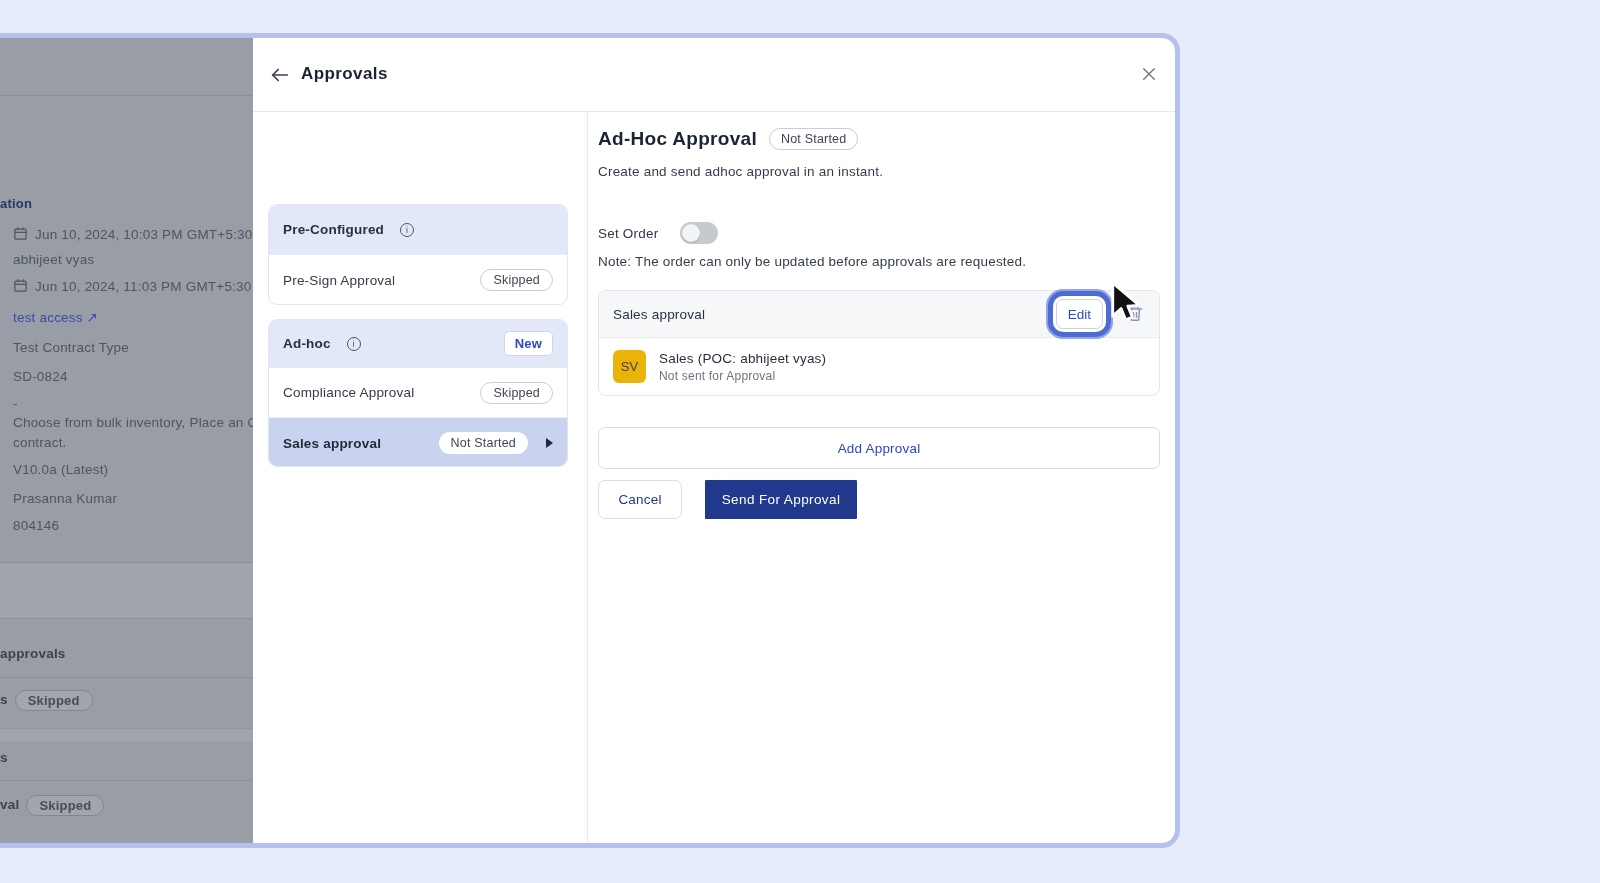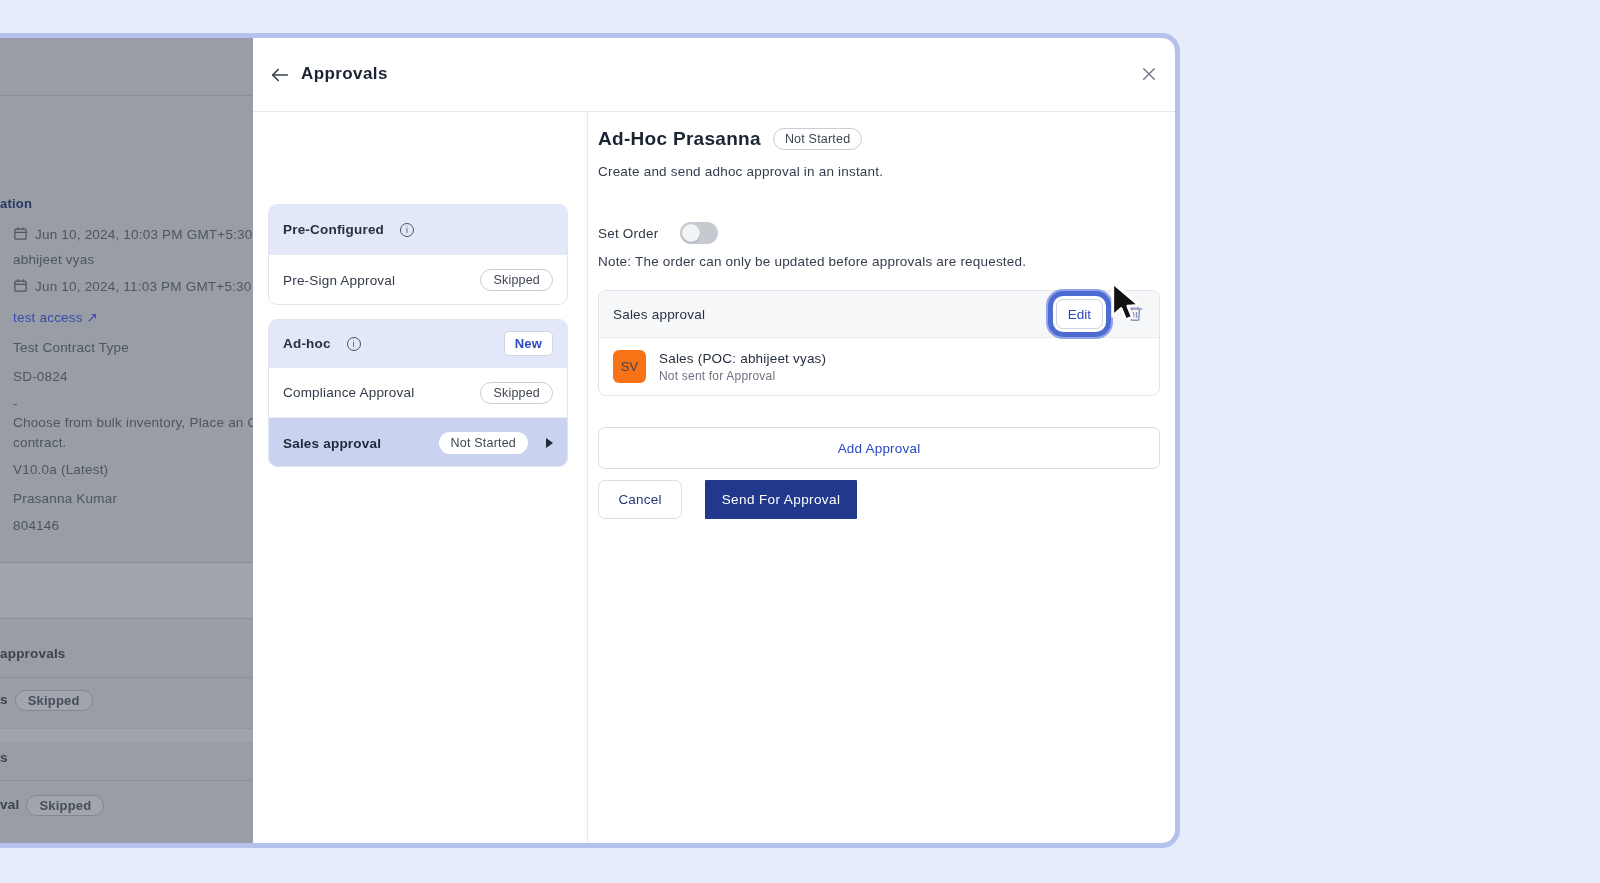--- a/index.html
+++ b/index.html
@@ -96,21 +96,21 @@
   .appr-card { position:absolute; top:178px; left:0; width:562px; height:106px; border:1px solid #e2e5ec; border-radius:8px; background:#fff; }
   .appr-head { height:47px; background:#f6f7f9; border-bottom:1px solid #e8eaef; border-radius:8px 8px 0 0; display:flex; align-items:center; padding:0 14px; }
   .appr-title { font-size:13.5px; color:#2a3342; }
   .edit-btn {
     width:47px; height:30px; background:#fff; border:1px solid #ccd2e0; border-radius:7px;
     font-size:13.5px; color:#2c49c5; font-family:inherit; cursor:pointer; margin-right:22px;
     box-shadow:0 0 0 3px #ffffff, 0 0 0 8px #4e6bd2, 0 0 0 10px #93a5e6;
   }
   .trash-btn { width:20px; height:20px; cursor:pointer; background:none; border:none; padding:0; }
   .appr-body { display:flex; align-items:center; padding:12px 14px; }
-  .avatar { width:33px; height:33px; border-radius:6px; background:#f97316; color:#40404f; display:flex; align-items:center; justify-content:center; font-size:13px; margin-right:13px; }
+  .avatar { width:33px; height:33px; border-radius:6px; background:#eab308; color:#40404f; display:flex; align-items:center; justify-content:center; font-size:13px; margin-right:13px; }
   .appr-name { font-size:13.5px; color:#27303f; }
   .appr-status { font-size:12px; color:#6d7482; margin-top:3px; }
 
   .add-btn {
     position:absolute; top:315px; left:0; width:562px; height:42px;
     background:#fff; border:1px solid #d8dce4; border-radius:7px;
     font-size:13.5px; color:#2c49c5; font-family:inherit; cursor:pointer; letter-spacing:.2px;
   }
   .footer { position:absolute; top:368px; left:0; width:562px; display:flex; gap:23px; }
   .cancel-btn {
@@ -226,21 +226,21 @@
           <span class="badge-notstarted-side">Not Started</span>
           <span class="chev"></span>
         </div>
       </div>
 
     </div>
 
     <div class="main">
 
       <div class="title-row">
-        <span class="main-title">Ad-Hoc Prasanna</span>
+        <span class="main-title">Ad-Hoc Approval</span>
         <span class="badge-notstarted-main">Not Started</span>
       </div>
 
       <div class="desc">Create and send adhoc approval in an instant.</div>
 
       <div class="setorder-row">
         <span class="setorder-label">Set Order</span>
         <div class="toggle">
             <div class="knob"></div>
           </div>

